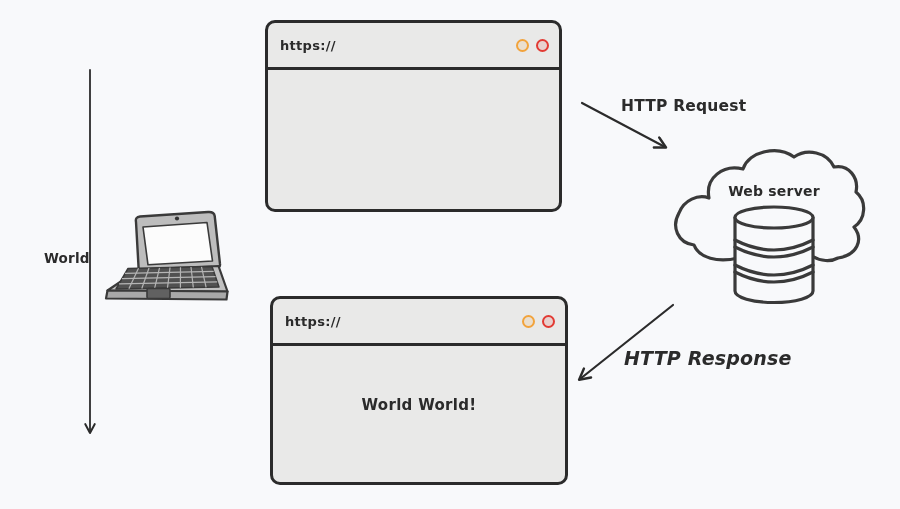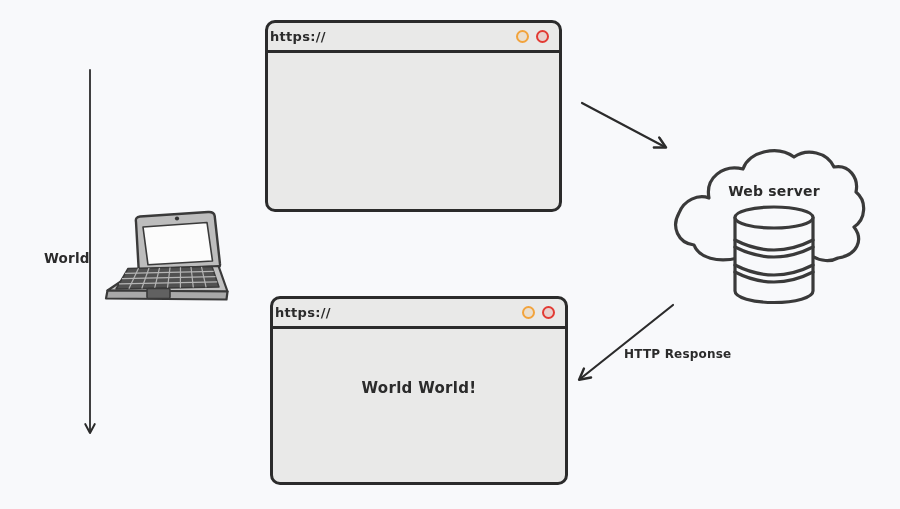--- a/index.html
+++ b/index.html
@@ -15,38 +15,38 @@
   svg.artlayer{position:absolute;left:0;top:0;z-index:1;}
 
   .label{
     position:absolute;z-index:3;
     font-weight:700;color:#2b2b2b;
     white-space:nowrap;
     letter-spacing:.2px;
   }
   .lbl-time{left:44px;top:250px;font-size:13.5px;}
   .lbl-request{left:621px;top:97px;font-size:15.5px;}
-  .lbl-response{left:624px;top:347px;font-size:12px;}
+  .lbl-response{left:624px;top:347px;font-size:19px;font-style:italic;}
   .lbl-server{left:713px;top:183px;width:122px;text-align:center;font-size:14px;}
 
   
   .browser{
     position:absolute;z-index:2;
     background:#e9e9e8;
     border:3px solid #2b2b2b;
     border-radius:10px;
     box-sizing:border-box;
   }
   .browser-top{left:265px;top:20px;width:297px;height:192px;}
   .browser-bottom{left:270px;top:296px;width:298px;height:189px;}
   .titlebar{
-    height:30px;
+    height:47px;
     border-bottom:3px solid #2b2b2b;
     display:flex;align-items:center;
-    padding:0 10px 0 2px;
+    padding:0 10px 0 12px;
     box-sizing:border-box;
     justify-content:space-between;
   }
   .urltext{font-size:13px;font-weight:700;color:#2b2b2b;letter-spacing:.3px;}
   .controls{margin-left:auto;display:flex;align-items:center;gap:7px;}
   .circle{width:9px;height:9px;border-radius:50%;box-sizing:content-box;}
   .circle.orange{border:2.6px solid #f2a33c;background:rgba(242,163,60,.14);}
   .circle.red{border:2.6px solid #e23a33;background:rgba(226,58,51,.14);}
   .pagebody{position:relative;}
   .hello{
@@ -153,16 +153,17 @@
         <span class="circle orange"></span>
         <span class="circle red"></span>
       </span>
     </div>
     <div class="pagebody">
       <div class="hello">World World!</div>
     </div>
   </div>
 
   <div class="label lbl-time">World</div>
+  <div class="label lbl-request">HTTP Request</div>
   <div class="label lbl-response">HTTP Response</div>
   <div class="label lbl-server">Web server</div>
 
 </div>
 
 </body></html>

